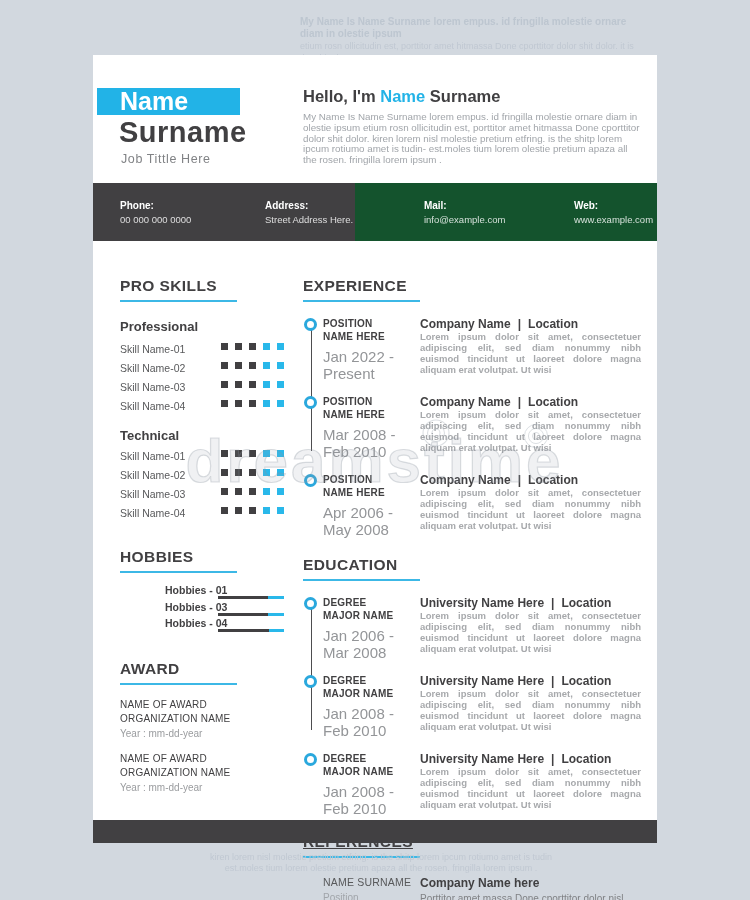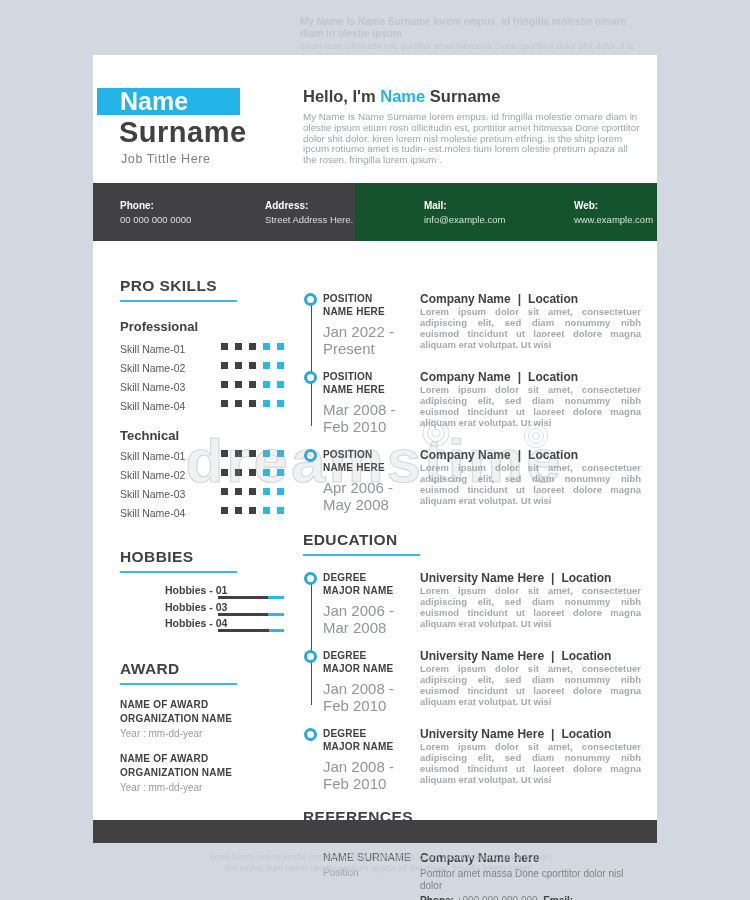--- a/index.html
+++ b/index.html
@@ -75,21 +75,21 @@
   .sq.blue { background:#29b8ea; }
   .hobby-wrap { margin-top:11px; }
   .hobby-row { display:flex; align-items:center; height:16.5px;flex-direction:column; }
   .hobby-label { font-size:10.5px; font-weight:bold; color:#414042; width:80px; }
   .hbar { width:66px; height:3px; margin-left:auto; margin-right:6px; background:#29b8ea; display:flex; }
   .hbar-dark { height:100%; background:#414042; }
   .mt-hobbies { margin-top:22px; }
   .mt-award { margin-top:26px; }
   .award-entry { margin-top:13px; }
   .award-entry + .award-entry { margin-top:12px; }
-  .award-name, .award-org { font-size:10px; font-weight:bold; color:#414042; line-height:14px; letter-spacing:0.2px; }
+  .award-name, .award-org { font-size:10px; font-weight:normal; color:#414042; line-height:14px; letter-spacing:0.2px; }
   .award-year { font-size:10px; color:#9a9c9f; margin-top:2px; line-height:12px; }
   
   .timeline { position:relative; margin-top:15px; }
   .timeline::before {
     content:""; position:absolute; left:7.5px; top:8px; width:1.5px;
     background:#4d4d4f;
   }
   .timeline.three::before { height:126px; }
   .t-entry { display:flex; margin-bottom:13px; position:relative; }
   .t-marker { width:20px; flex-shrink:0; position:relative; }
@@ -288,20 +288,21 @@
         <div class="award-year">Year : mm-dd-year</div>
       </div>
       <div class="award-entry">
         <div class="award-name">NAME OF AWARD</div>
         <div class="award-org">ORGANIZATION NAME</div>
         <div class="award-year">Year : mm-dd-year</div>
       </div>
     </div>
 
     <div class="col-right">
+      <div class="sec-title">EXPERIENCE</div>
       <div class="timeline three">
 
         <div class="t-entry">
           <div class="t-marker">
               <span class="t-dot"></span>
             </div>
           <div class="t-left">
             <div class="t-pos"><span>POSITION</span><br><span>NAME HERE</span></div>
             <div class="t-dates">Jan 2022 - Present</div>
           </div>

